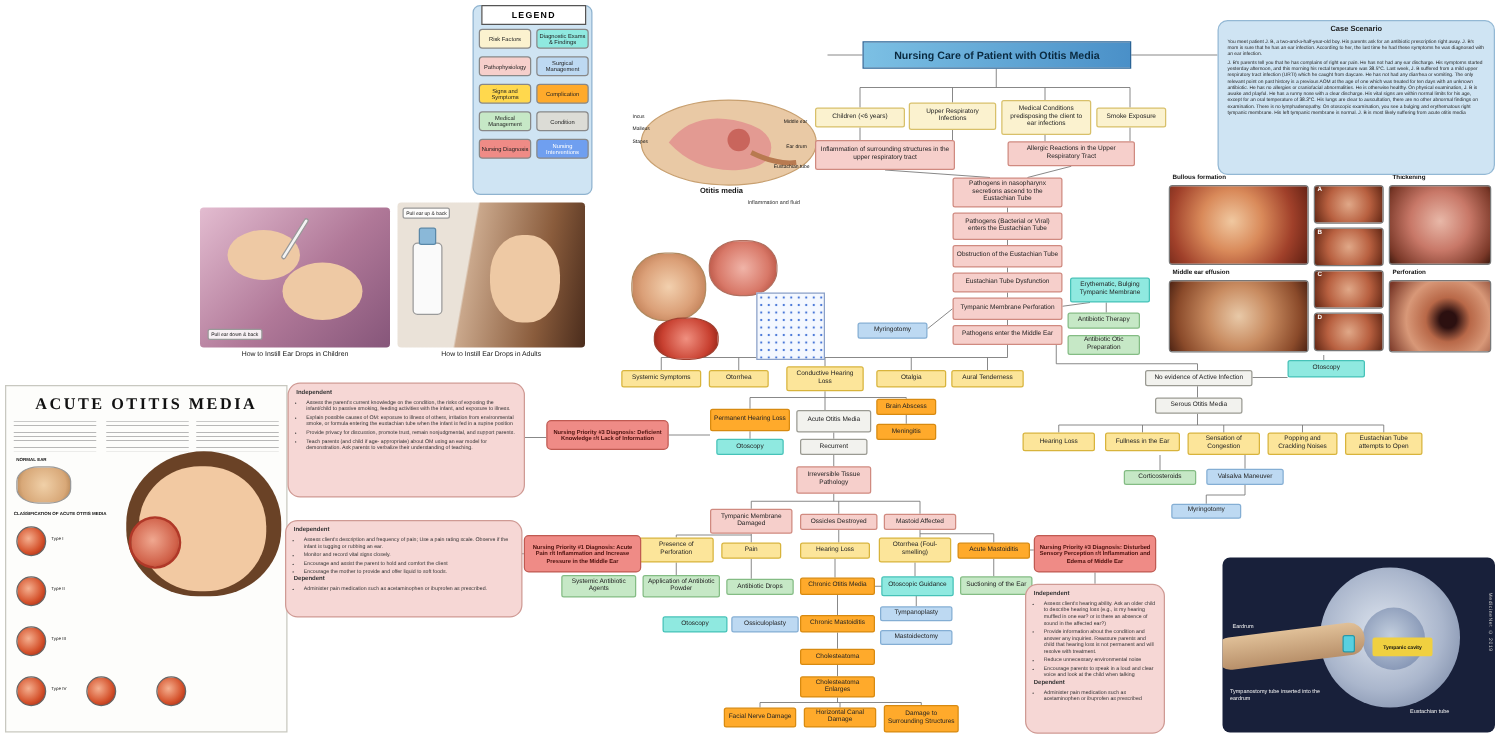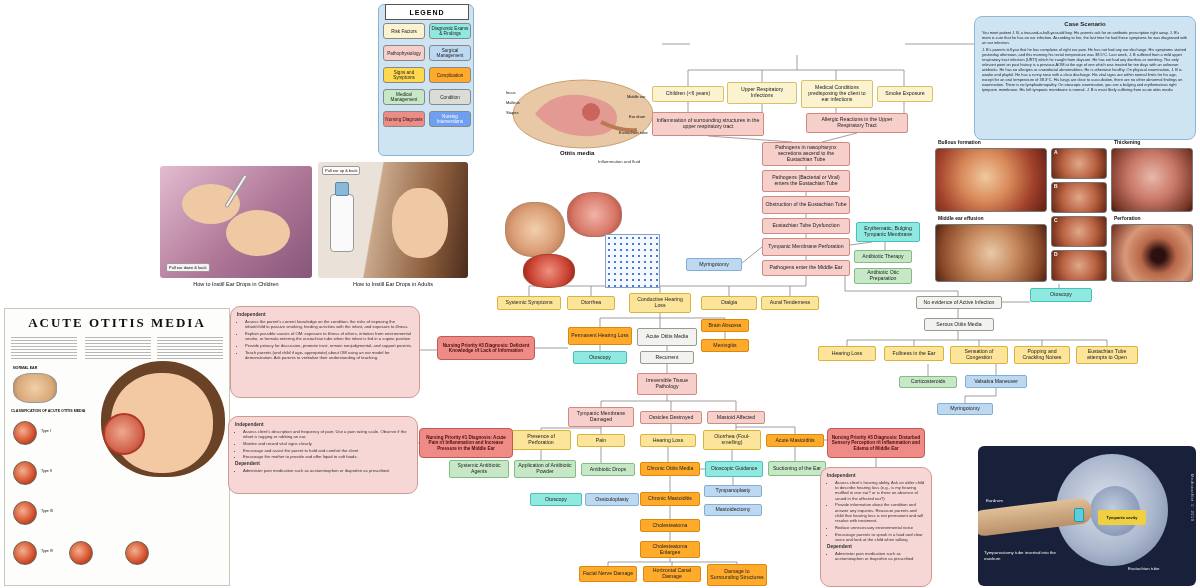--- a/index.html
+++ b/index.html
@@ -128,20 +128,21 @@
       <div class="chip lg-surg">Surgical Management</div>
       <div class="chip lg-signs">Signs and Symptoms</div>
       <div class="chip lg-comp">Complication</div>
       <div class="chip lg-med">Medical Management</div>
       <div class="chip lg-cond">Condition</div>
       <div class="chip lg-dx">Nursing Diagnosis</div>
       <div class="chip lg-int">Nursing Interventions</div>
     </div>
   </div>
 
+  <div class="abs map-title">Nursing Care of Patient with Otitis Media</div>
 
   <div class="abs case">
     <div class="case-title">Case Scenario</div>
     <p>You meet patient J. B, a two-and-a-half-year-old boy. His parents ask for an antibiotic prescription right away. J. B's mom is sure that he has an ear infection. According to her, the last time he had these symptoms he was diagnosed with an ear infection.</p>
     <p>J. B's parents tell you that he has complains of right ear pain. He has not had any ear discharge. His symptoms started yesterday afternoon, and this morning his rectal temperature was 38.5°C. Last week, J. B suffered from a mild upper respiratory tract infection (URTI) which he caught from daycare. He has not had any diarrhea or vomiting. The only relevant point on past history is a previous AOM at the age of one which was treated for ten days with an unknown antibiotic. He has no allergies or craniofacial abnormalities. He is otherwise healthy. On physical examination, J. B is awake and playful. He has a runny nose with a clear discharge. His vital signs are within normal limits for his age, except for an oral temperature of 38.3°C. His lungs are clear to auscultation, there are no other abnormal findings on examination. There is no lymphadenopathy. On otoscopic examination, you see a bulging and erythematous right tympanic membrane. His left tympanic membrane is normal. J. B is most likely suffering from acute otitis media</p>
   </div>
 
   <div class="abs ear-top">
     <svg width="155" height="72" viewBox="0 0 155 72">
       <ellipse cx="78" cy="36" rx="70" ry="34" fill="#e9c9a5" stroke="#c8a070" stroke-width="1"></ellipse>

